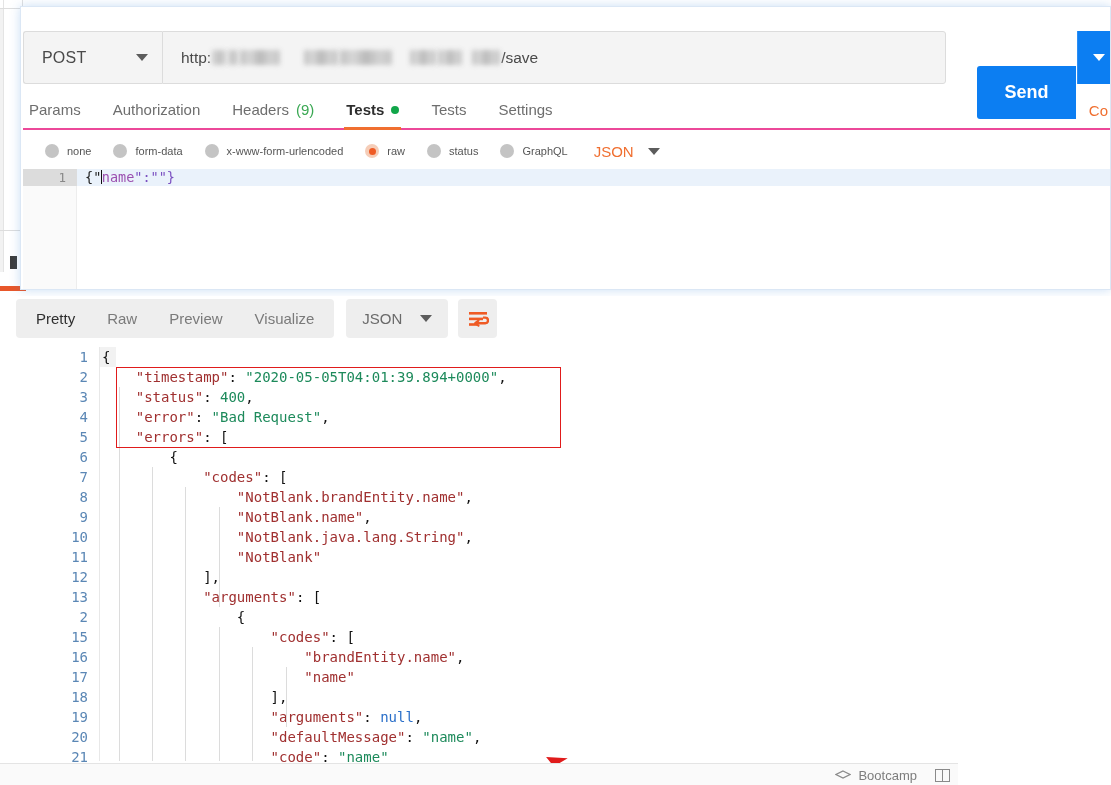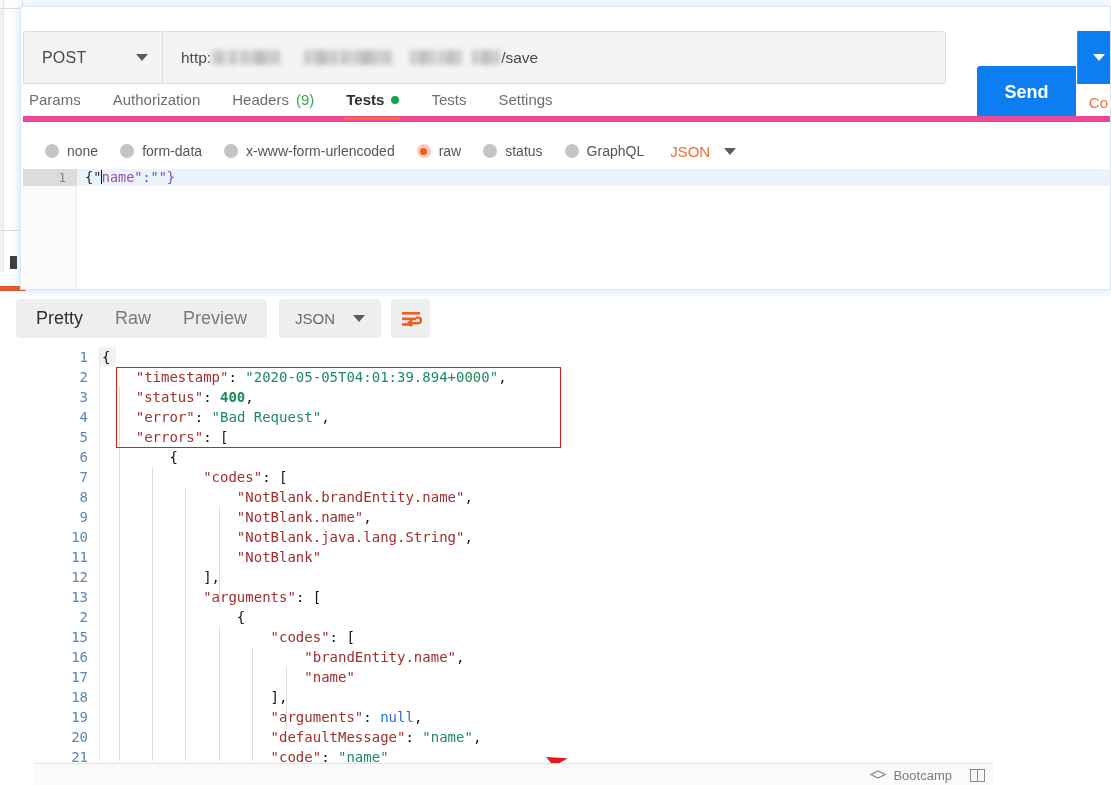--- a/index.html
+++ b/index.html
@@ -68,22 +68,22 @@
   .send-caret {
     position: absolute; left: 1056px; top: 0; width: 42px; height: 53px;
     background: #0c7ef2; border-radius: 0 3px 3px 0;
     display: flex; align-items: center; justify-content: center;
     border-left: 1px solid #2b8ef5;
   }
   .caret-wh { width: 0; height: 0; border-left: 6px solid transparent; border-right: 6px solid transparent; border-top: 7px solid #ffffff; }
 
   
   .tabrow {
-    position: absolute; left: 2px; top: 76px; width: 1089px; height: 39px;
-    border-bottom: 6px solid #ec4899;
+    position: absolute; left: 2px; top: 84px; width: 1089px; height: 39px;
+    border-bottom: 2px solid #ec4899;
     display: flex; align-items: center;
   }
   .tab {
     height: 39px; display: flex; align-items: center; gap: 7px;
     padding: 0 16px; font-size: 15px; color: #6e6e6e; position: relative;
   }
   .tab:first-child { padding-left: 6px; }
   .tab.active { color: #2e2e2e; font-weight: bold; }
   .tab.active::after {
     content: ""; position: absolute; left: 14px; right: 14px; bottom: -1px; height: 3px; background: #f06f30;
@@ -93,21 +93,21 @@
   .code-link {
     position: absolute; right: 4px; top: 0; height: 39px; display: flex; align-items: center;
     font-size: 15px; color: #f06f30; text-align: right;
   }
 
   
   .bodyrow {
     position: absolute; left: 2px; top: 126px; width: 1089px; height: 36px;
     display: flex; align-items: center; padding-left: 22px; gap: 0;
   }
-  .radio-opt { display: flex; align-items: center; gap: 8px; margin-right: 22px; font-size: 14px; color: #555555; justify-content: center; }
+  .radio-opt { display: flex; align-items: center; gap: 8px; margin-right: 22px; font-size: 11px; color: #555555; justify-content: center; }
   .radio {
     width: 14px; height: 14px; border-radius: 50%; background: #c4c4c4;
     display: flex; align-items: center; justify-content: center;
   }
   .radio.on { background: #f5cdb8; }
   .radio.on::after { content: ""; width: 7px; height: 7px; border-radius: 50%; background: #ef5b25; }
   .json-sel { display: flex; align-items: center; gap: 14px; margin-left: 4px; }
   .json-sel .lbl { font-size: 15px; color: #f06f30; }
 
   
@@ -136,21 +136,21 @@
 
   
   .resp { position: absolute; left: 0; top: 296px; width: 1111px; height: 465px; background: #ffffff; }
   .resp-toolbar {
     position: absolute; left: 16px; top: 0; width: 1095px; height: 45px;
     display: flex; align-items: center; gap: 0;
   }
   .resp-tabs {
     display: flex; align-items: center; background: #eeeeee; border-radius: 4px; height: 39px; padding: 0 4px;
   }
-  .resp-tab { padding: 4px 16px; font-size: 18px; color: #7a7a7a; line-height: 39px; }
+  .resp-tab { padding: 4px 16px; font-size: 15px; color: #7a7a7a; line-height: 39px; }
   .resp-tab.active { color: #2f2f2f; }
   .resp-json {
     display: flex; align-items: center; gap: 18px; background: #eeeeee; border-radius: 4px;
     height: 39px; padding: 0 16px; margin-left: 12px; font-size: 15px; color: #6a6a6a;
   }
   .wrap-btn {
     width: 39px; height: 39px; background: #eeeeee; border-radius: 4px; margin-left: 10px;
     display: flex; align-items: center; justify-content: center;
   }
 
@@ -165,39 +165,39 @@
   .rb-code {
     position: absolute; left: 100px; top: 0; width: 1011px; height: 414px;
     font-family: "DejaVu Sans Mono", monospace; font-size: 14px; line-height: 20px;
     white-space: pre;
   }
   .rb-code .row { height: 20px; padding-left: 2px; }
   .rb-firstrow { background: #f2f2f2; width: 16px; position: absolute; left: 100px; top: 0; height: 20px; }
   .j-punc { color: #111111; }
   .j-key { color: #a03030; }
   .j-str { color: #a03030; }
-  .j-num { color: #1d8a5b; font-weight: bold; }
+  .j-num { color: #1d8a5b; }
   .j-val { color: #1d8a5b; }
   .j-null { color: #2a6fc9; }
 
   
   .guide { position: absolute; width: 1px; background: #dcdcdc; }
 
   
   .redbox {
     position: absolute; left: 116px; top: 20px; width: 445px; height: 81px;
     border: 1.6px solid #e01b1b; pointer-events: none;
   }
   
   .anno-svg { position: absolute; left: 540px; top: 455px; width: 300px; height: 70px; }
 
   
   .statusbar {
     position: absolute; left: 0; top: 763px; width: 958px; height: 22px;
-    background: #fafafa; border-top: 1px solid #e4e4e4; margin-left: 35px;
+    background: #fafafa; border-top: 1px solid #e4e4e4;
   }
   .sb-right { position: absolute; right: 8px; top: 4px; display: flex; align-items: center; gap: 18px; }
   .sb-item { display: flex; align-items: center; gap: 7px; font-size: 13px; color: #7d7d7d; }
   .grid-icon { width: 15px; height: 13px; border: 1.6px solid #8a8a8a; display: grid; grid-template-columns: 1fr 1fr; }
   .grid-icon i { border-right: 1.6px solid #8a8a8a; }
 </style>
 </head>
 <body>
 
 <div id="root">
@@ -306,20 +306,21 @@
       <div class="ed-code"><span class="tk-brace">{"</span><span class="caret-bar"></span><span class="tk-key">name</span><span class="tk-str">":""}</span></div>
     </div>
   </div>
 
   <div class="resp">
     <div class="resp-toolbar">
       <div class="resp-tabs">
         <div class="resp-tab active">Pretty</div>
         <div class="resp-tab">Raw</div>
         <div class="resp-tab">Preview</div>
+        <div class="resp-tab">Visualize</div>
       </div>
       <div class="resp-json">
         <span>JSON</span>
         <span class="caret-dk"></span>
       </div>
       <div class="wrap-btn">
         <svg width="22" height="18" viewBox="0 0 22 18">
           <rect x="2" y="2" width="18" height="2.6" fill="#ef5b25"></rect>
           <rect x="2" y="7.6" width="14" height="2.6" fill="#ef5b25"></rect>
           <path d="M16 7.6h2.2a2.8 2.8 0 0 1 0 5.6H9" stroke="#ef5b25" stroke-width="2.4" fill="none"></path>

